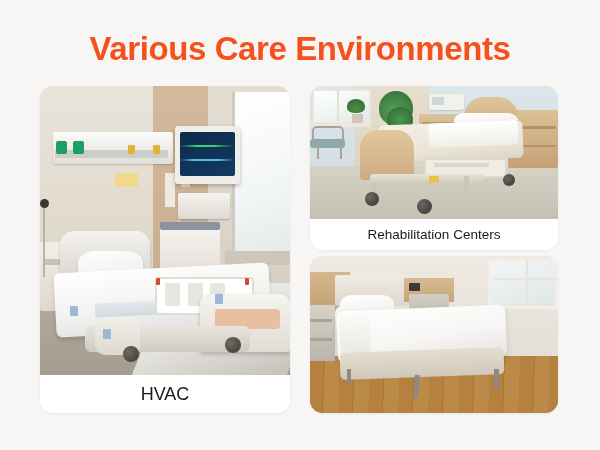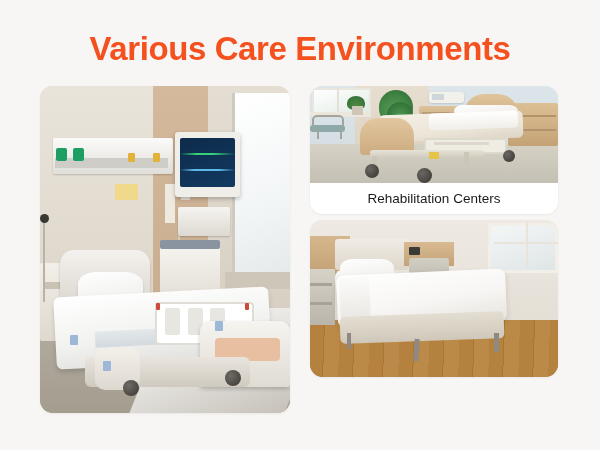--- a/index.html
+++ b/index.html
@@ -48,21 +48,21 @@
   .card {
     background: #ffffff;
     border-radius: 13px;
     overflow: hidden;
     box-shadow: 0 1px 3px rgba(0,0,0,0.055), 0 0 1px rgba(0,0,0,0.04);
     display: flex;
     flex-direction: column;
     position: relative;
   }
   .card-left   { height: 327px; }
-  .card-rehab  { height: 128px; }
+  .card-rehab  { height: 164px; }
   .card-home   { height: 157px; }
 
   .photo {
     position: relative;
     overflow: hidden;
     flex: 1 1 auto;
   }
   .caption {
     flex: 0 0 auto;
     background: #ffffff;
@@ -346,20 +346,21 @@
         <div class="base"></div>
           <div class="sidepanel"></div>
         <div class="bluetag1"></div>
           <div class="bluetag2"></div>
           <div class="bluetag3"></div>
         <div class="caster1"></div>
           <div class="caster2"></div>
         <div class="pole"></div>
           <div class="poledot"></div>
       </div>
+      <div class="caption caption-lg">HVAC</div>
     </div>
   </div>
 
   <div class="col-right">
 
     <div class="card card-rehab">
       <div class="photo p2">
         <div class="wall"></div>
           <div class="wall-beige"></div>
           <div class="floor"></div>

